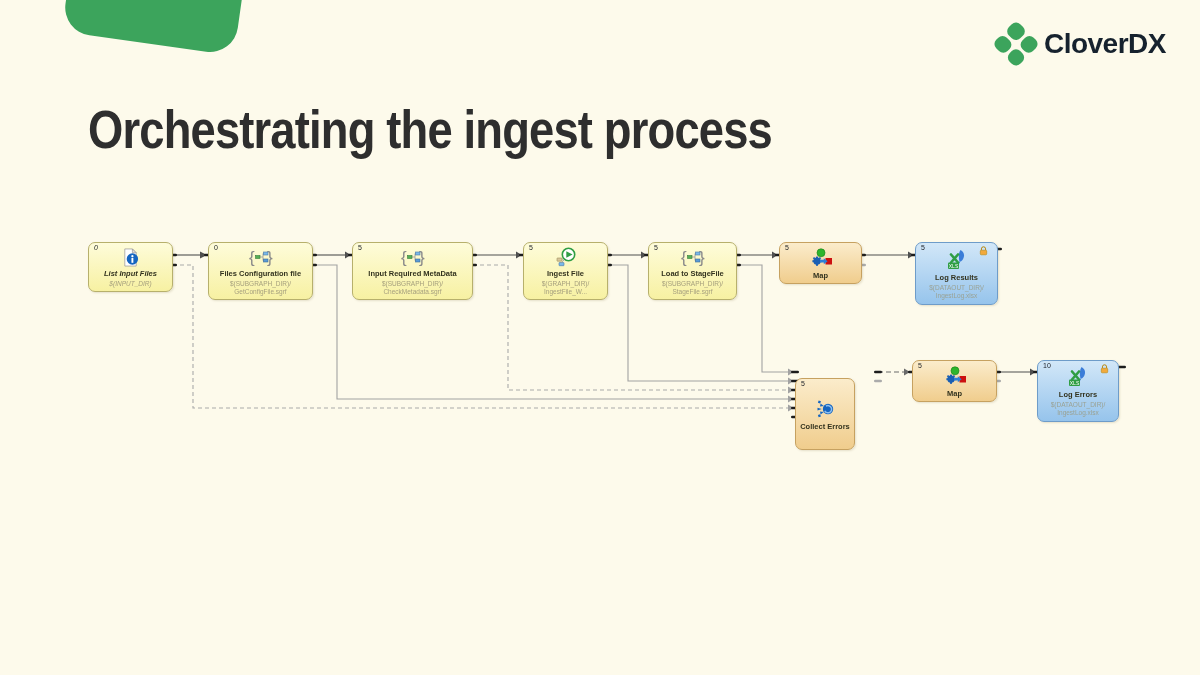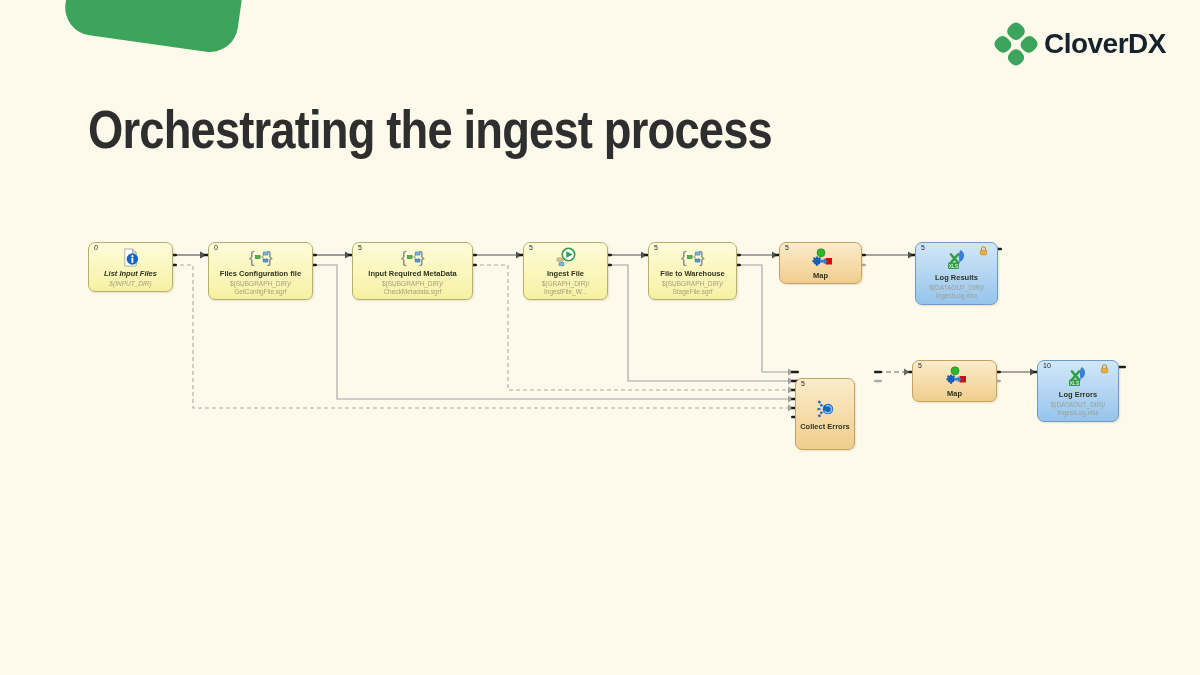--- a/index.html
+++ b/index.html
@@ -222,21 +222,21 @@
   <span class="icn">
     <svg width="26" height="20" viewBox="0 0 26 20">
       <text x="1" y="15.5" font-size="17" fill="#8a8a8a" font-family="Liberation Sans, sans-serif">{</text>
       <text x="19" y="15.5" font-size="17" fill="#8a8a8a" font-family="Liberation Sans, sans-serif">}</text>
       <path d="M11 10 H15 M15 6.5 V13.5 M15 6.5 H16 M15 13.5 H16" stroke="#999999" stroke-width="0.8" fill="none"></path>
       <rect x="7.5" y="8.5" width="4.5" height="3" fill="#55b055" stroke="#3b7d3b" stroke-width="0.6"></rect>
       <rect x="15.5" y="5" width="4.5" height="3" fill="#7ab8e8" stroke="#4a7ba8" stroke-width="0.6"></rect>
       <rect x="15.5" y="12" width="4.5" height="3" fill="#5b9bd5" stroke="#3a6b9b" stroke-width="0.6"></rect>
     </svg>
   </span>
-  <div class="lbl">File to Warehouse</div>
+  <div class="lbl">Load to StageFile</div>
   <div class="pth">
     <div>$(SUBGRAPH_DIR)/</div>
     <div>StageFile.sgrf</div>
   </div>
 </div>
 
 <div class="node orange" style="left:779px;top:242px;width:83px;height:42px;">
   <span class="num">5</span>
   <span class="icn">
     <svg width="24" height="21" viewBox="0 0 24 21">

